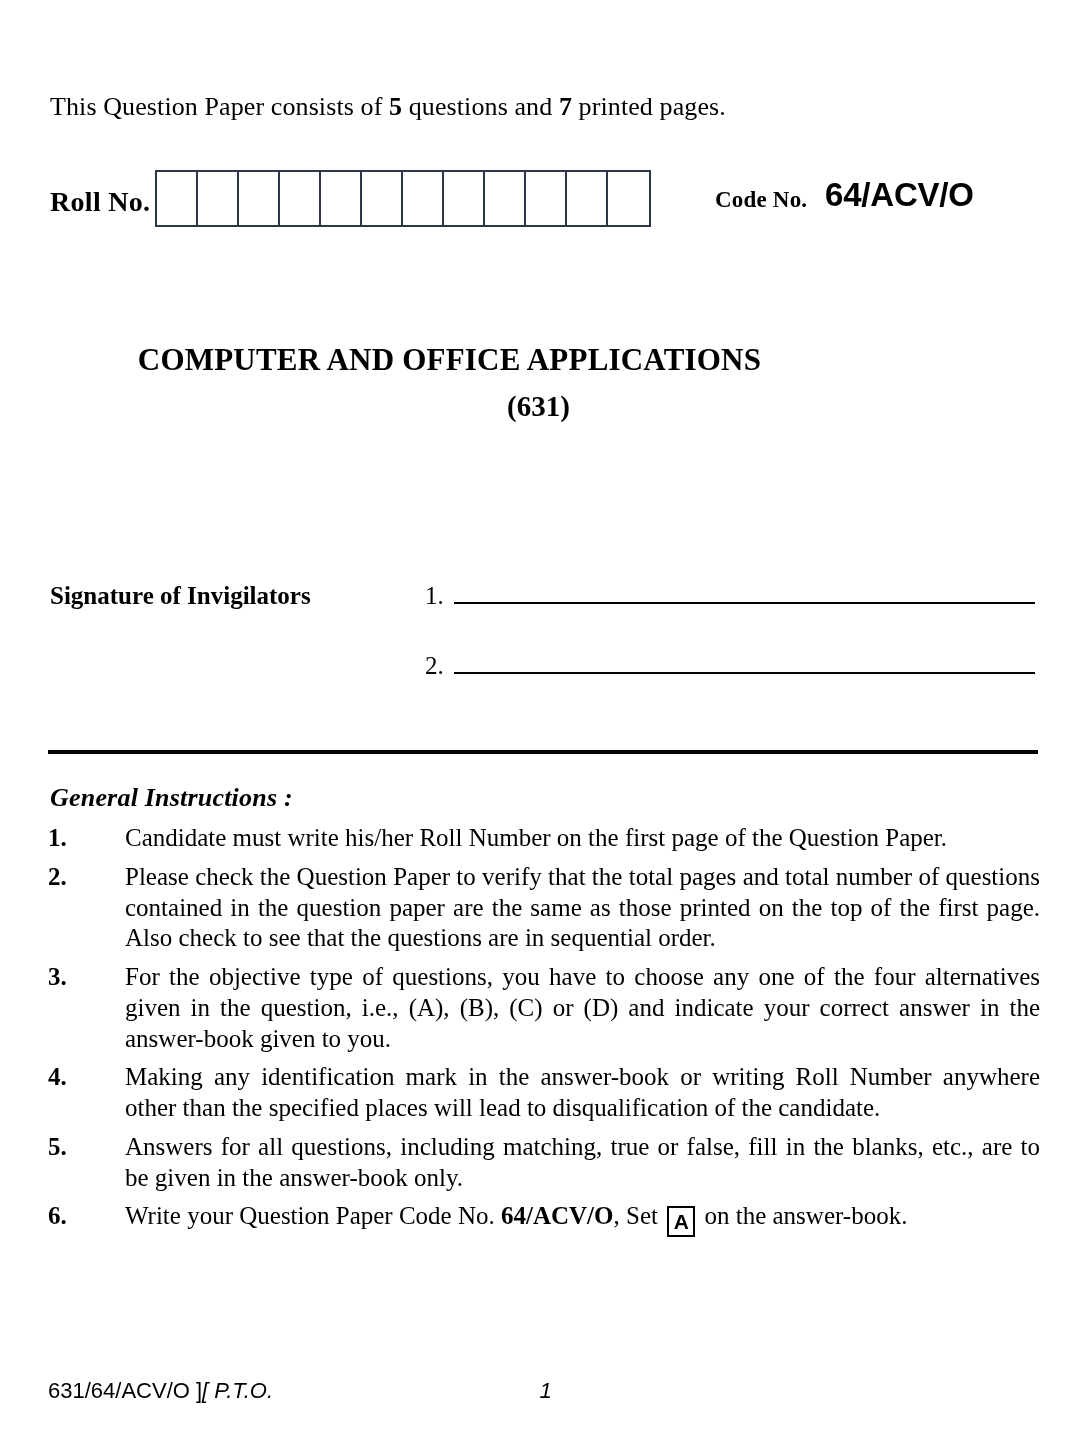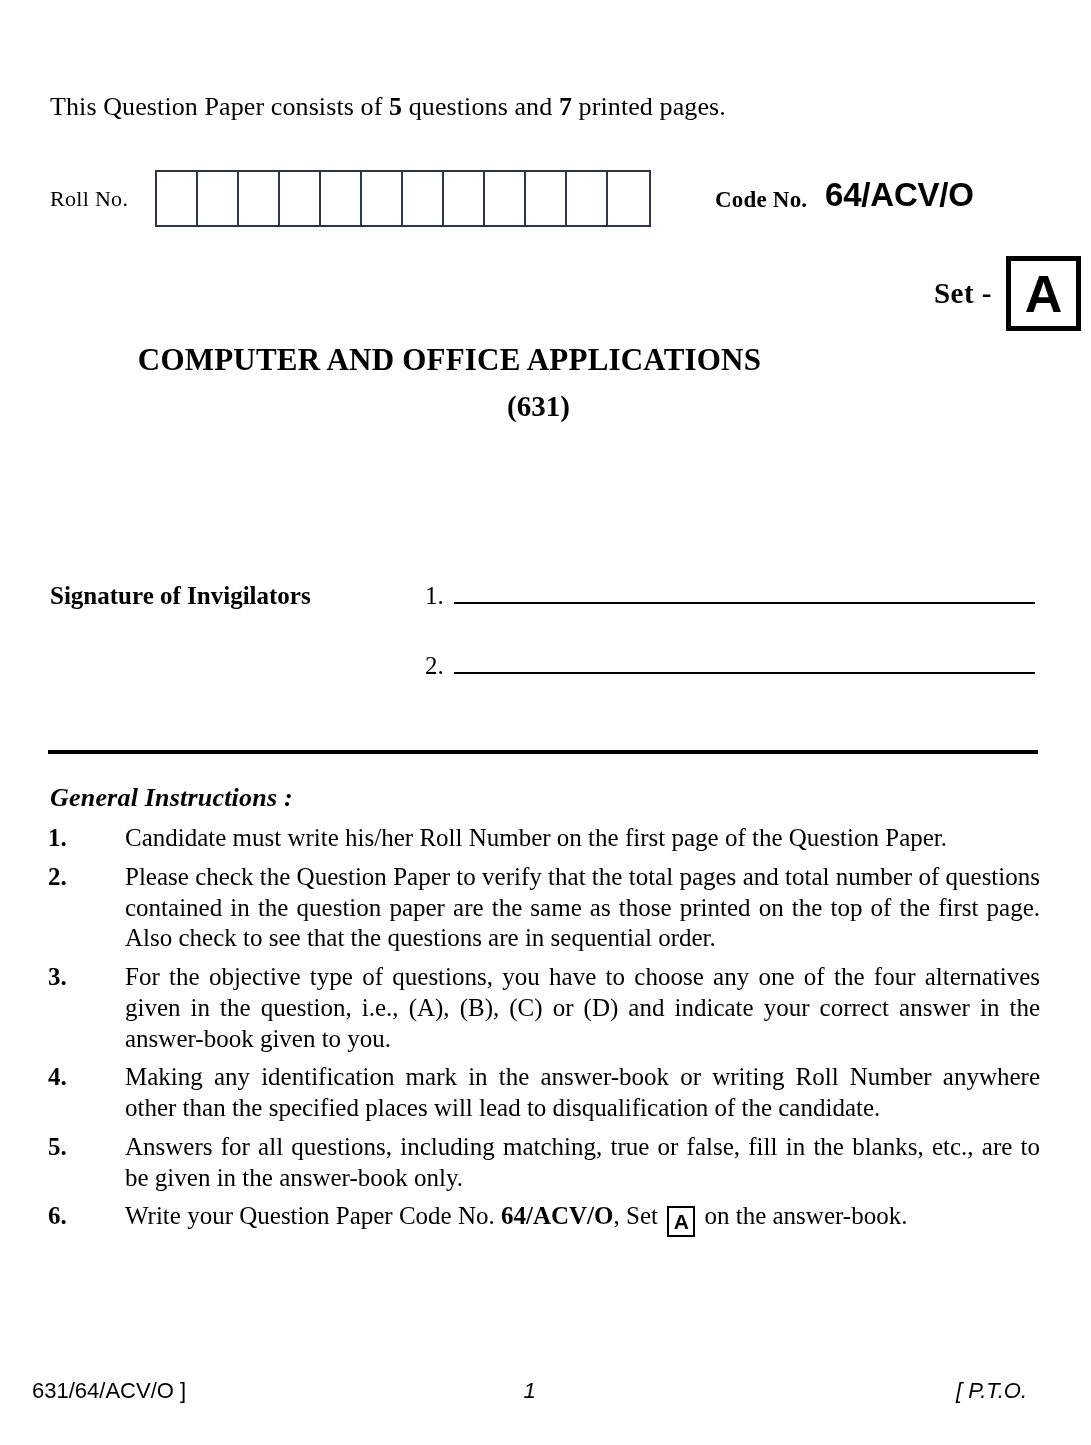--- a/index.html
+++ b/index.html
@@ -40,22 +40,22 @@
     position: absolute;
     left: 50px;
     top: 170px;
     width: 1000px;
     height: 60px;
   }
   .rollno-label {
     position: absolute;
     left: 0;
     top: 16px;
-    font-size: 22px;
-    font-weight: normal;
+    font-size: 28px;
+    font-weight: bold;
     letter-spacing: 0.3px;
   }
   .rollno-grid {
     position: absolute;
     left: 105px;
     top: 0px;
     height: 57px;
     display: flex;
     border: 2px solid #2b3648;
     box-sizing: border-box;
@@ -244,26 +244,25 @@
     line-height: 1;
     width: 24px;
     height: 27px;
     vertical-align: -5px;
     margin: 0 3px;
   }
 
   
   .footer {
     position: absolute;
-    left: 32px;
+    left: 48px;
     top: 1378px;
     width: 995px;
     display: flex;
     align-items: baseline;
-    justify-content: space-between;
     font-family: "Liberation Sans", sans-serif;
     font-size: 22px;
   }
   .footer-left { white-space: nowrap; }
   .footer-center {
     font-style: italic;
     position: absolute;
     left: 0; right: 0;
     text-align: center;
     font-size: 22px;
@@ -295,24 +294,20 @@
         <div class="rollno-cell"></div>
         <div class="rollno-cell"></div>
         <div class="rollno-cell"></div>
         <div class="rollno-cell"></div>
         <div class="rollno-cell"></div>
       </div>
     <span class="codeno-label">Code No.</span>
     <span class="codeno-value">64/ACV/O</span>
   </div>
 
-  <div class="set-wrap">
-    <span class="set-label">Set -</span>
-    <span class="set-box">A</span>
-  </div>
 
   <div class="paper-title">COMPUTER AND OFFICE APPLICATIONS</div>
   <div class="paper-subtitle">(631)</div>
 
 
   <div class="field-sign">
     <span class="lbl">Signature of Invigilators</span>
     <div class="sign-line sign-line-1">
       <span class="num">1.</span>
       <span class="rule"></span>

